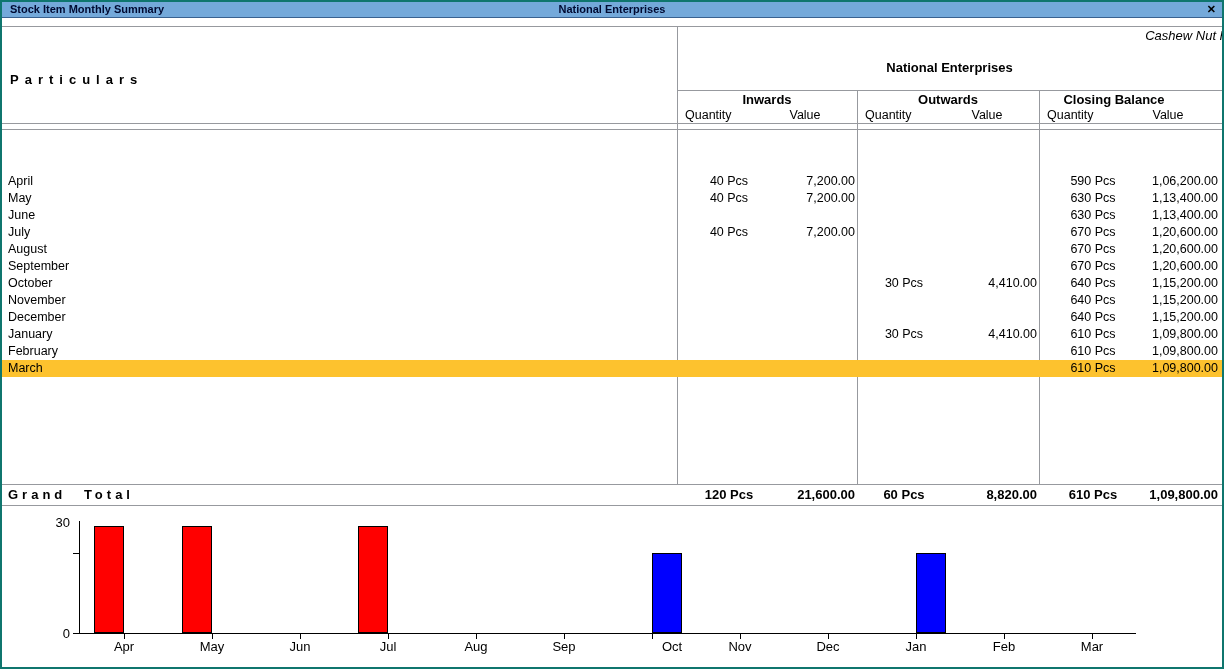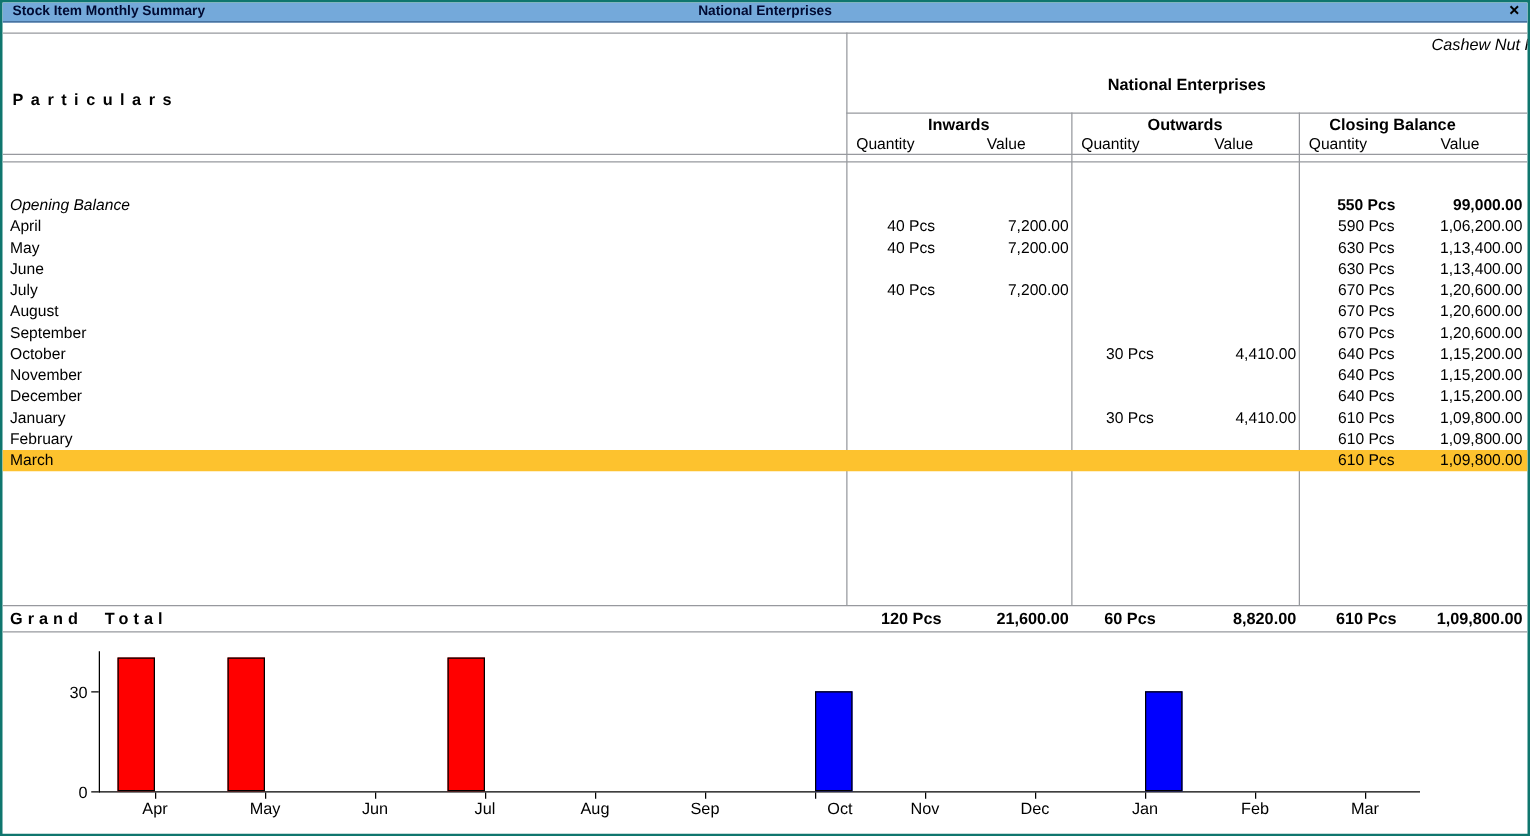--- a/index.html
+++ b/index.html
@@ -85,29 +85,20 @@
   <div class="ghead cb">Closing Balance</div>
 
   <div class="shead sh-q" style="left:683px;">Quantity</div>
   <div class="shead sh-v" style="left:753px;">Value</div>
   <div class="shead sh-q" style="left:863px;">Quantity</div>
   <div class="shead sh-v" style="left:935px;">Value</div>
   <div class="shead sh-q" style="left:1045px;">Quantity</div>
   <div class="shead sh-v" style="left:1116px;">Value</div>
 
   <div class="rows">
-      <div class="row" style="top: 0px;">
-        <span class="c-label it">Opening Balance</span>
-        <span class="cell c-inq"></span>
-        <span class="cell c-inv"></span>
-        <span class="cell c-outq"></span>
-        <span class="cell c-outv"></span>
-        <span class="cell c-cbq b">550 Pcs</span>
-        <span class="cell c-cbv b">99,000.00</span>
-      </div>
       <div class="row" style="top: 17px;">
         <span class="c-label">April</span>
         <span class="cell c-inq">40 Pcs</span>
         <span class="cell c-inv">7,200.00</span>
         <span class="cell c-outq"></span>
         <span class="cell c-outv"></span>
         <span class="cell c-cbq">590 Pcs</span>
         <span class="cell c-cbv">1,06,200.00</span>
       </div>
       <div class="row" style="top: 34px;">
@@ -219,21 +210,21 @@
     <span class="cell c-outv">8,820.00</span>
     <span class="cell c-cbq">610 Pcs</span>
     <span class="cell c-cbv">1,09,800.00</span>
   </div>
 
   <div class="chart">
     <div class="caxis" style="left:77px;top:519px;width:1px;height:113px;"></div>
     <div class="caxis" style="left:77px;top:631px;width:1057px;height:1px;"></div>
     <div class="caxis" style="left:71px;top:551px;width:6px;height:1px;"></div>
     <div class="caxis" style="left:71px;top:631px;width:6px;height:1px;"></div>
-    <div class="ylab" style="left:36px;top:544px;">30</div>
+    <div class="ylab" style="left:36px;top:513px;">30</div>
     <div class="ylab" style="left:36px;top:624px;">0</div>
   <div class="ctick" style="left: 122px;"></div>
       <div class="clabel" style="left: 92px;">Apr</div>
       <div class="cbar" style="left: 92px; top: 524px; width: 30px; height: 107px; background: rgb(255, 0, 0);"></div>
       <div class="ctick" style="left: 210px;"></div>
       <div class="clabel" style="left: 180px;">May</div>
       <div class="cbar" style="left: 180px; top: 524px; width: 30px; height: 107px; background: rgb(255, 0, 0);"></div>
       <div class="ctick" style="left: 298px;"></div>
       <div class="clabel" style="left: 268px;">Jun</div>
       <div class="ctick" style="left: 386px;"></div>

